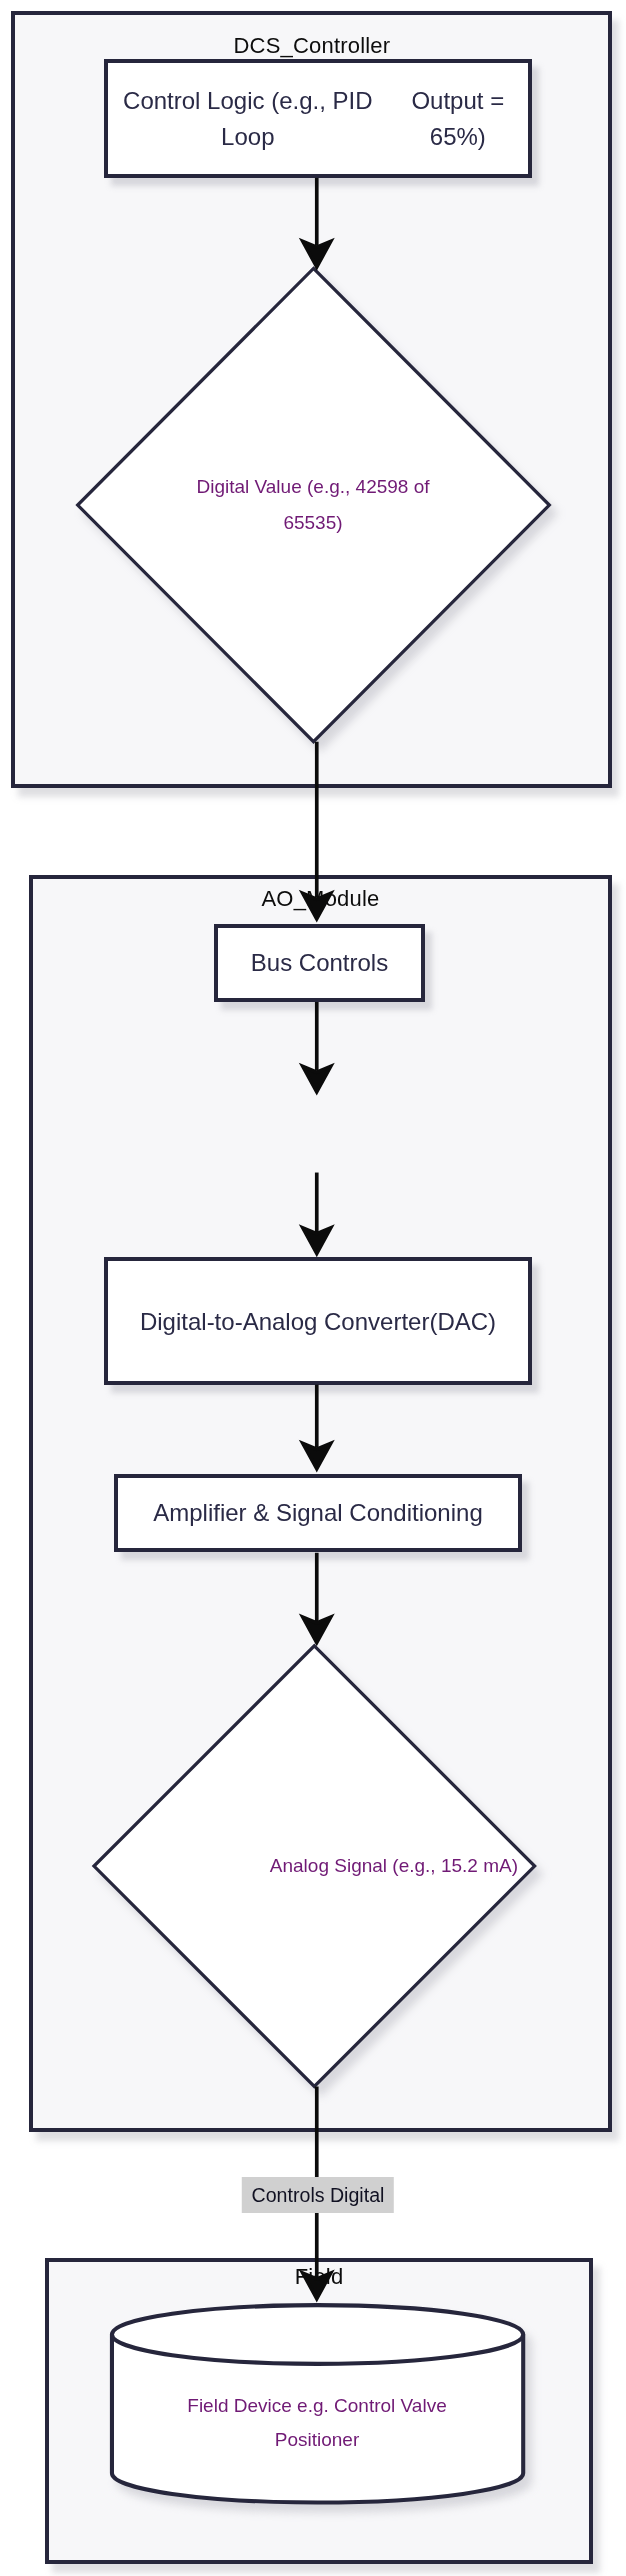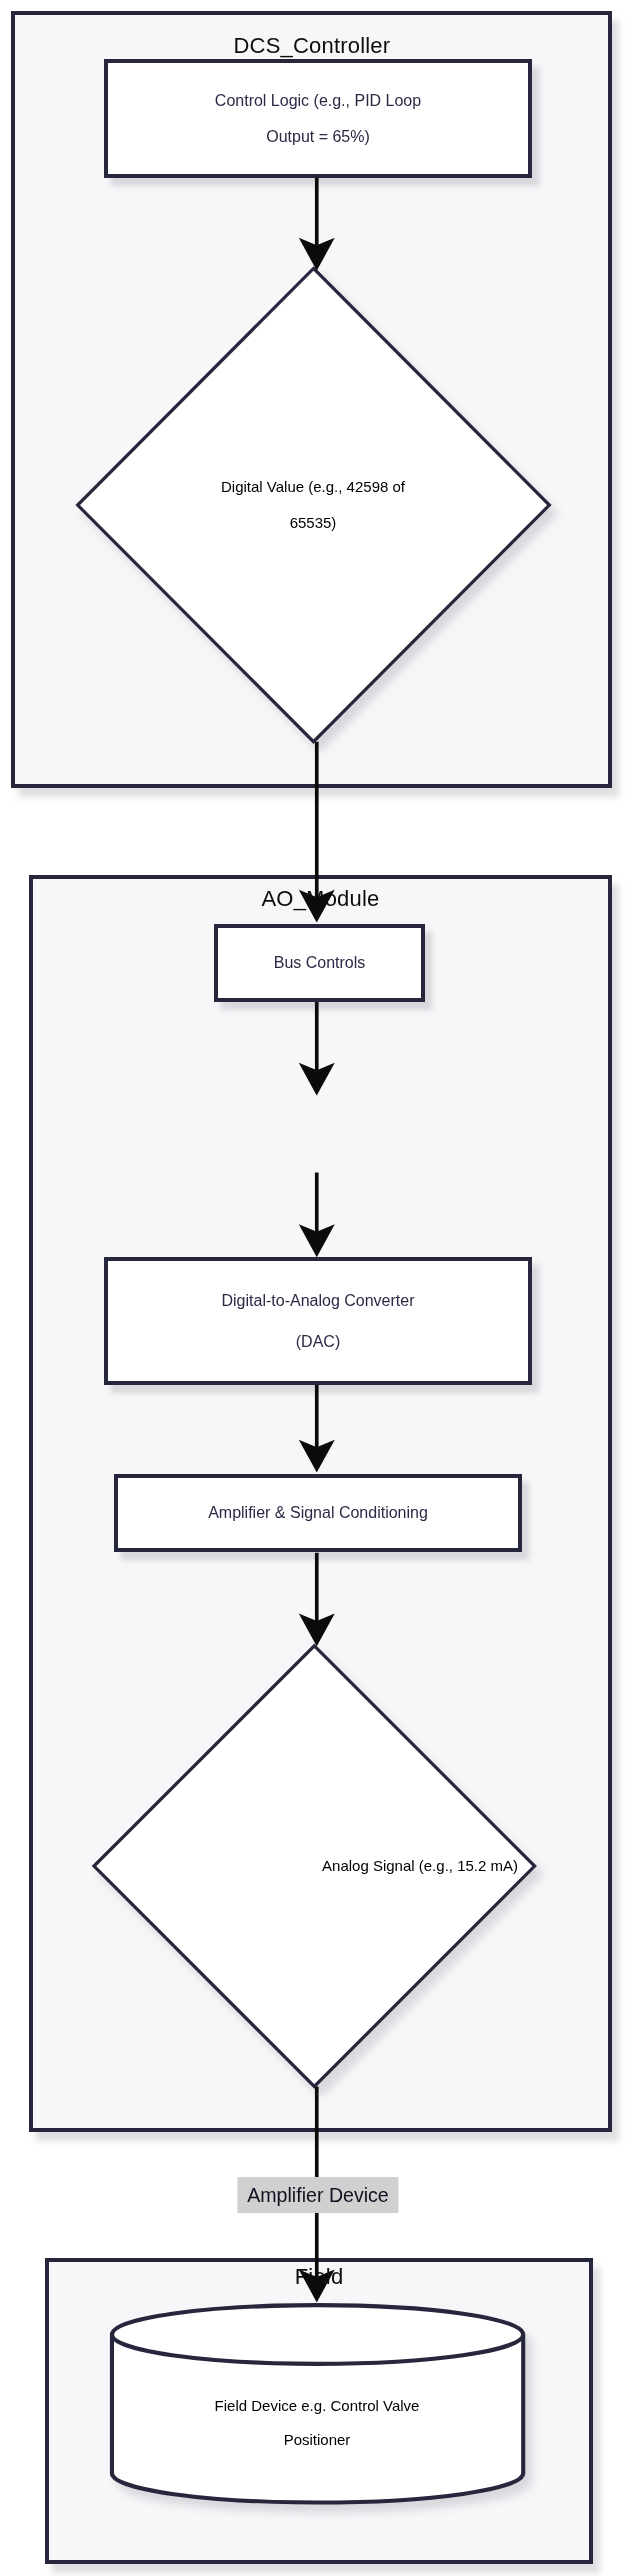--- a/index.html
+++ b/index.html
@@ -25,33 +25,33 @@
     color:#0d0d0d;
     letter-spacing:0.2px;
   }
   .node-rect{
     position:absolute;
     background:#ffffff;
     border:4.1px solid #26263c;
     box-sizing:border-box;
     box-shadow:6.5px 8.2px 5.7px rgba(163,163,173,0.38);
     display:flex;
-    flex-direction:column;
+    flex-direction:row;
     align-items:center;
     justify-content:center;
     text-align:center;
-    font-size:16px;
+    font-size:24px;
     line-height:38px;
     color:#2a2a46;
   }
   .shape-label{
     position:absolute;
     text-align:center;
-    font-size:15px;
-    color:#000000;
+    font-size:19px;
+    color:#701a75;
     pointer-events:none;
   }
   .svg-layer{
     position:absolute;
     left:0;top:0;
     pointer-events:none;
   }
   .shape-shadow{
     filter:drop-shadow(8px 10px 5px rgba(163,163,173,0.38));
   }
@@ -165,16 +165,16 @@
         <path d="M388,2013 L371,1982 L388,1989 L405,1982 Z"></path>
       </g>
 
       <g>
         <line x1="388" y1="2557" x2="388" y2="2791"></line>
         <path d="M388,2817 L371,2786 L388,2793 L405,2786 Z"></path>
       </g>
     </g>
   </svg>
 
-  <div class="edge-label" style="left:318px;top:2195px;">Amplifier Device</div>
+  <div class="edge-label" style="left:318px;top:2195px;">Controls Digital</div>
 
 </div>
 
 
 </body></html>

